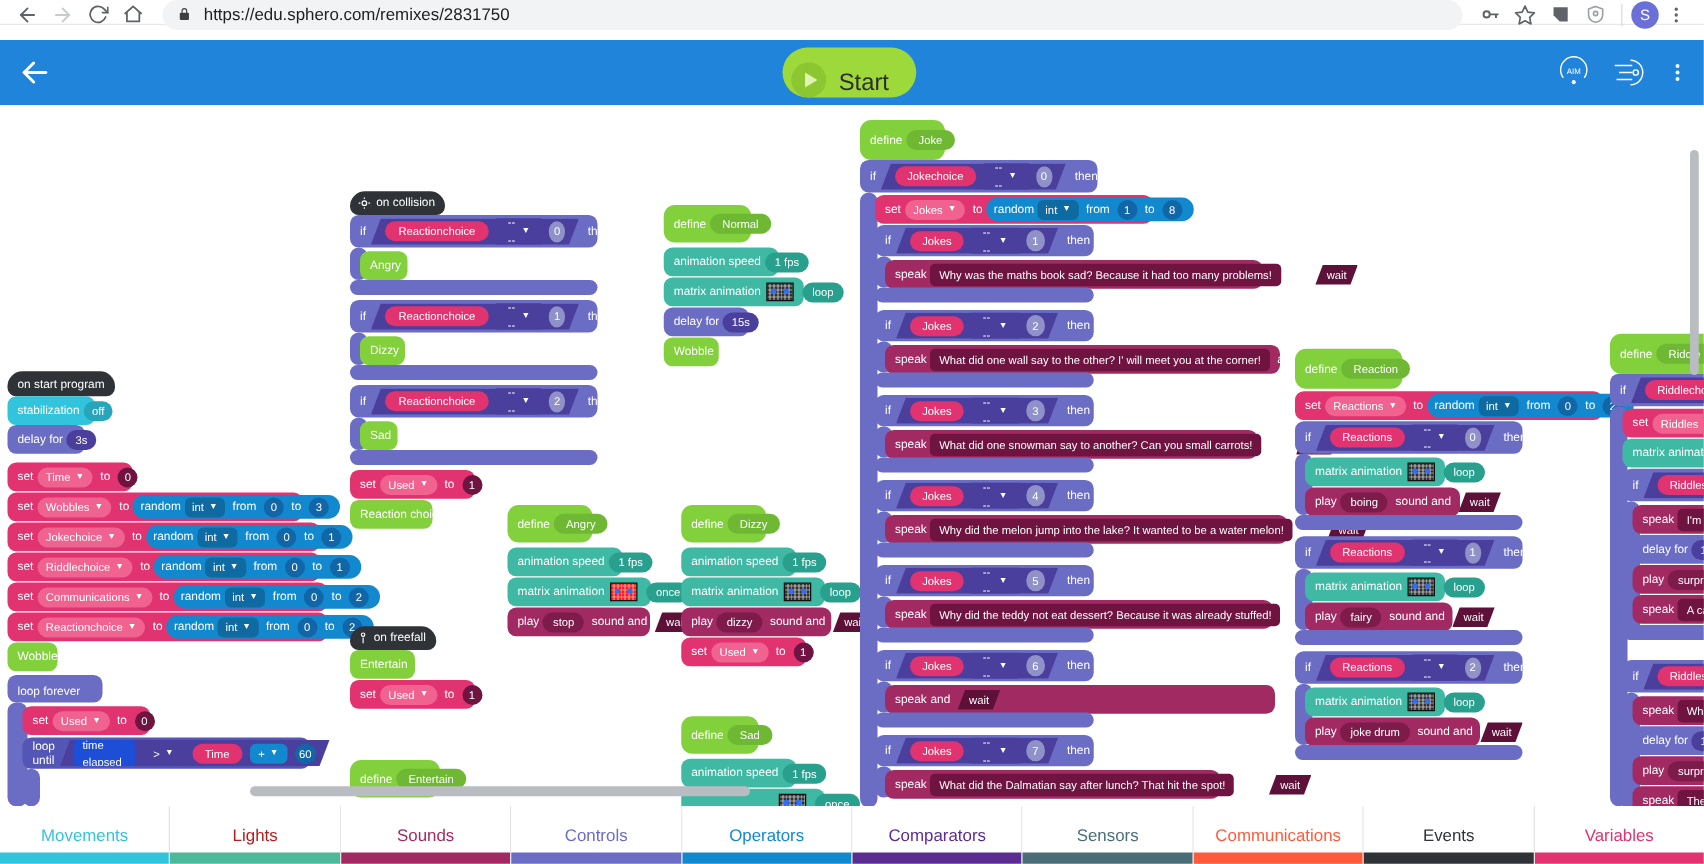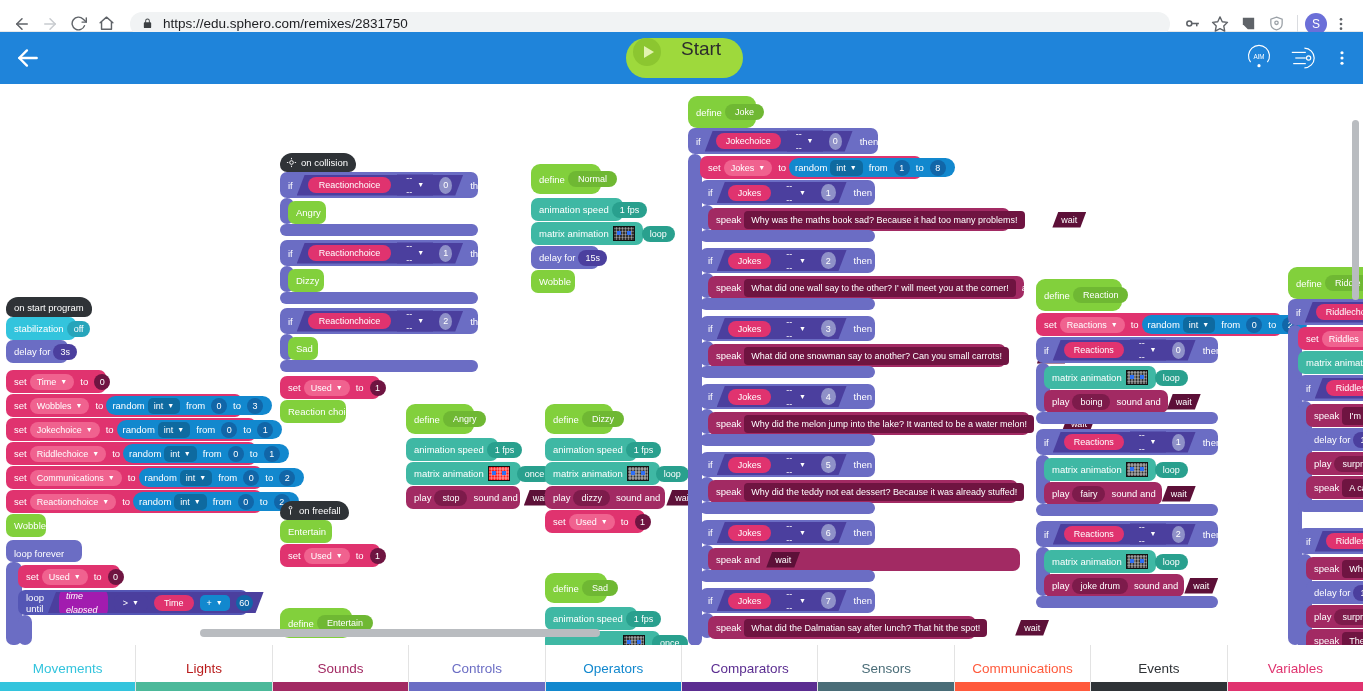--- a/index.html
+++ b/index.html
@@ -6,21 +6,21 @@
   * { box-sizing: border-box; margin: 0; padding: 0; }
   html, body {
     width: 1363px; height: 691px;
     overflow: hidden;
     font-family: "Liberation Sans", sans-serif;
     background: #ffffff;
   }
 
   
   #browser-bar {
-    position: absolute; top: 16px; left: 0;
+    position: absolute; top: 4px; left: 0;
     width: 1363px; height: 16px;
     background: #ffffff;
     display: flex; align-items: center;
     padding: 0 8px;
     border-bottom: 1px solid #e8e8e8;
   }
   .nav-btn {
     width: 28px; height: 28px;
     display: flex; align-items: center; justify-content: center;
     color: #5f6368; flex: none;
@@ -62,21 +62,21 @@
   }
   #back-arrow {
     width: 56px; height: 52px;
     display: flex; align-items: center; justify-content: center;
     color: #ffffff;
   }
   #start-button {
     position: absolute; left: 626px; top: 38px;
     height: 40px; padding: 0 22px 0 7px;
     background: #9ed93c; border-radius: 20px;
-    display: flex; align-items: flex-start; gap: 20px;
+    display: flex; align-items: flex-end; gap: 10px;
   }
   #start-play {
     width: 28px; height: 28px; border-radius: 50%;
     background: #8cc630;
     display: flex; align-items: center; justify-content: center;
   }
   #start-play::after {
     content: ""; display: block;
     border-left: 10px solid #e2f3b0;
     border-top: 6px solid transparent;
@@ -473,21 +473,21 @@
       </span>
     <span class="lbl">to</span>
     <span class="pill num dark">0</span>
   </div>
 
   <div class="blk c-controldk" style="left:18px; top:581px; width:0; height:0;"></div>
   <div class="cblock" style="left:18px; top:506px; background:#5456b5; width:230px; height:25px;">
     <div class="cbar" style="height:25px;">
       <span>loop until</span>
       <span class="hexcond" style="background:#4b3f9e;">
-        <span class="pill" style="background:#a21caf;border-radius:9px;font-style:italic;">time elapsed</span>
+        <span class="pill" style="background:#1d4ed8;border-radius:9px;">time elapsed</span>
         <span class="pill drop">
             <span>&gt;</span>
             <span class="caret">▼</span>
           </span>
         <span class="pill var" style="border-radius:10px;padding:1px 10px;">Time</span>
         <span class="pill operlt" style="border-radius:5px;">
             <span>+</span>
             <span class="caret">▼</span>
           </span>
         <span class="pill num oper">60</span>

